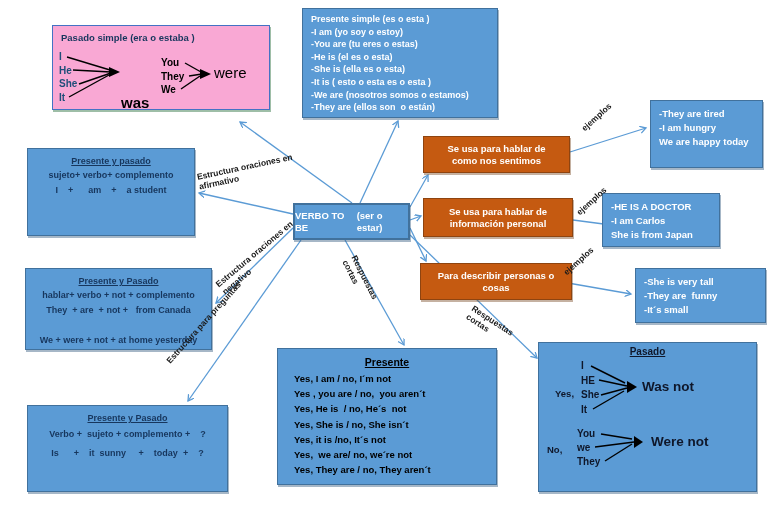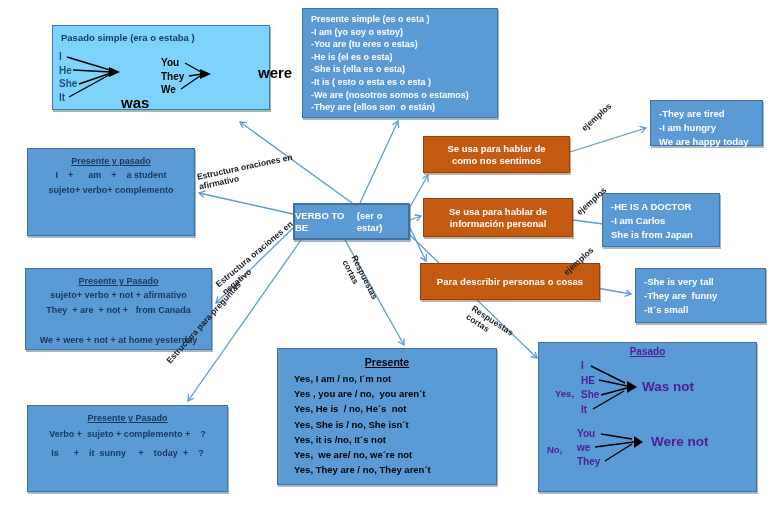--- a/index.html
+++ b/index.html
@@ -8,21 +8,21 @@
   svg.layer{position:absolute;left:0;top:0;z-index:1;}
   .box{position:absolute;box-sizing:border-box;background:#5B9BD5;border:1px solid #41719C;
        box-shadow:1px 2px 0 rgba(58,95,130,.45);font-weight:bold;z-index:2;}
   .pre{white-space:pre;}
   .u{text-decoration:underline;}
 
   
   #b-presente-simple{left:302px;top:8px;width:196px;height:110px;padding:4px 8px;
       font-size:9px;line-height:12.6px;color:#fff;}
   
-  #b-pasado-simple{left:52px;top:25px;width:218px;height:85px;background:#7dd3fc;border:1px solid #4472C4;
+  #b-pasado-simple{left:52px;top:25px;width:218px;height:85px;background:#f9a8d4;border:1px solid #4472C4;
       box-shadow:1px 2px 0 rgba(40,110,60,.45);}
   #b-pasado-simple .gtitle{position:absolute;left:8px;top:6px;font-size:9.5px;color:#17365D;}
   .gcol{position:absolute;font-size:10px;line-height:13.5px;}
   #gcol1{left:6px;top:24px;color:#1F4E79;}
   #gcol2{left:108px;top:30px;color:#000;}
   #gwas{position:absolute;left:68px;top:36px;font-size:15px;color:#000;margin-top:32px;}
   #gwere{position:absolute;left:161px;top:38px;font-size:15px;color:#000;}
 
   
   .leftbox{color:#17365D;font-size:9px;text-align:center;padding:5px 4px;}
@@ -36,35 +36,35 @@
   #b-center{left:293px;top:203px;width:117px;height:37px;border:2px solid #41719C;
       display:flex;align-items:center;justify-content:center;
       color:#fff;font-size:9.5px;line-height:12px;}
 
   
   .orange{background:#C55A11;border:1px solid #8E4410;box-shadow:1px 2px 0 rgba(110,60,20,.4);
       display:flex;align-items:center;justify-content:center;text-align:center;
       color:#fff;font-size:9.5px;line-height:12px;padding:2px 10px;}
   #b-uso1{left:423px;top:136px;width:147px;height:37px;}
   #b-uso2{left:423px;top:198px;width:150px;height:39px;}
-  #b-uso3{left:420px;top:263px;width:180px;height:37px;}
+  #b-uso3{left:420px;top:263px;width:152px;height:37px;}
 
   
   .exbox{color:#fff;font-size:9.5px;line-height:14px;padding:6px 8px;}
-  #b-ej1{left:650px;top:100px;width:113px;height:46px;}
+  #b-ej1{left:650px;top:100px;width:113px;height:68px;}
   #b-ej2{left:602px;top:193px;width:118px;height:54px;}
   #b-ej3{left:635px;top:268px;width:131px;height:55px;}
 
   
   #b-resp-presente{left:277px;top:348px;width:220px;height:137px;color:#000;padding:5px 0 0 16px;}
   #b-resp-presente .t{font-size:10.5px;text-align:center;margin:2px 16px 3px 0;}
   #b-resp-presente .line{font-size:9.5px;line-height:15.2px;}
 
   
-  #b-resp-pasado{left:538px;top:342px;width:219px;height:150px;color:#4c1d95;}
+  #b-resp-pasado{left:538px;top:342px;width:219px;height:150px;color:#0f172a;}
   #b-resp-pasado .t{position:absolute;left:0;top:3px;width:100%;text-align:center;font-size:10px;}
   .pcol{position:absolute;font-size:10px;}
   #pcol1{left:42px;top:16px;line-height:14.5px;}
   #pcol2{left:38px;top:84px;line-height:14px;}
   #p-yes{position:absolute;left:16px;top:45px;font-size:9.5px;}
   #p-no{position:absolute;left:8px;top:101px;font-size:9.5px;}
   #p-wasnot{position:absolute;left:103px;top:36px;font-size:13.5px;}
   #p-werenot{position:absolute;left:112px;top:91px;font-size:13.5px;}
 
   
@@ -127,44 +127,44 @@
       </g>
       <polygon points="56,41 67,46 56,51" fill="#000"></polygon>
       <polygon points="147,43 158,48 147,53" fill="#000"></polygon>
     </svg>
     <div id="gwas" style="font-weight:bold;">was</div>
     <div class="gcol" id="gcol2">
       <div>You</div>
       <div>They</div>
       <div>We</div>
     </div>
-    <div id="gwere" style="font-weight:bold;margin-left:44px;">were</div>
+    <div id="gwere" style="font-weight:normal;">were</div>
   </div>
 
   <div class="box" id="b-presente-simple">
     <div>Presente simple (es o esta )</div>
     <div class="pre">-I am (yo soy o estoy)</div>
     <div class="pre">-You are (tu eres o estas)</div>
     <div class="pre">-He is (el es o esta)</div>
     <div class="pre">-She is (ella es o esta)</div>
     <div class="pre">-It is ( esto o esta es o esta )</div>
     <div class="pre">-We are (nosotros somos o estamos)</div>
     <div class="pre">-They are (ellos son  o están)</div>
   </div>
 
   <div class="box leftbox" id="b-afirmativo">
     <div class="t u">Presente y pasado</div>
+    <div class="pre">sujeto+ verbo+ complemento</div>
     <div class="pre">I    +      am    +    a student</div>
-    <div class="pre">sujeto+ verbo+ complemento</div>
     <div class="pre"> </div>
   </div>
 
   <div class="box leftbox" id="b-negativo">
     <div class="t u">Presente y Pasado</div>
-    <div class="pre">sujeto+ verbo + not + afirmativo</div>
+    <div class="pre">hablar+ verbo + not + complemento</div>
     <div class="pre">They  + are  + not +   from Canada</div>
     <div class="pre"> </div>
     <div class="pre">We + were + not + at home yesterday</div>
   </div>
 
   <div class="box leftbox" id="b-preguntas">
     <div class="t u">Presente y Pasado</div>
     <div class="pre line">Verbo +  sujeto + complemento +    ?</div>
     <div class="pre line">Is      +    it  sunny     +    today  +    ?</div>
   </div>

